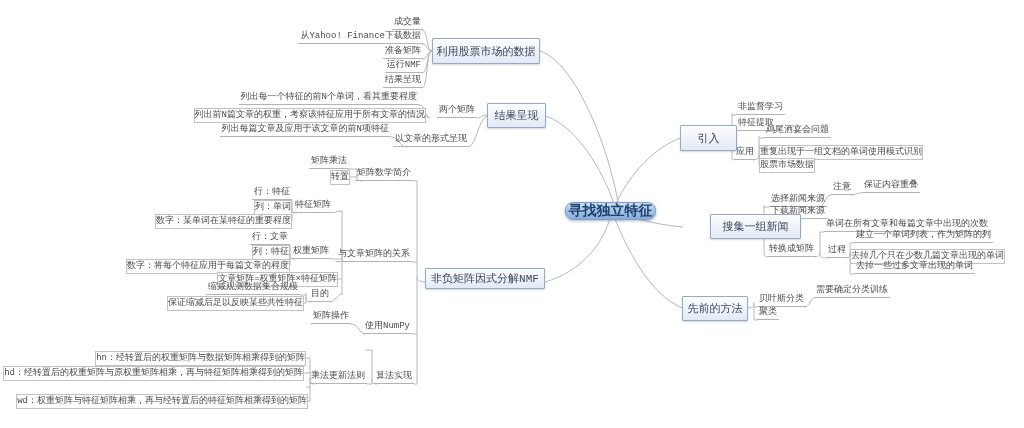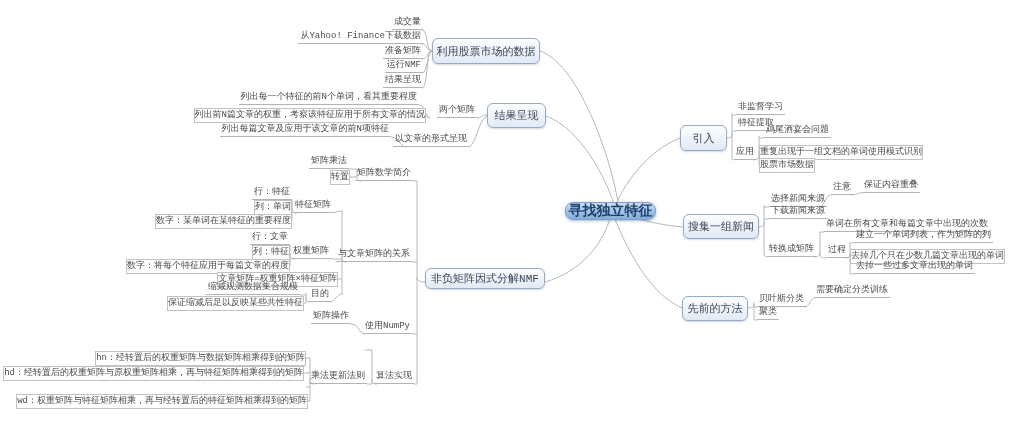--- a/index.html
+++ b/index.html
@@ -5,21 +5,21 @@
   html,body{margin:0;padding:0;background:#ffffff;}
   #canvas{
     position:relative;width:1024px;height:428px;background:#ffffff;overflow:hidden;
     font-family:Liberation Mono, monospace;
   }
   svg.links{position:absolute;left:0;top:0;width:1024px;height:428px;}
   svg.links path{fill:none;stroke:#b4b8bf;stroke-width:1;}
   .node{
     position:absolute;box-sizing:border-box;
     display:flex;align-items:center;justify-content:center;
-    border:1px solid #97aac4;border-radius:6px;
+    border:1px solid #97aac4;border-radius:1px;
     background:linear-gradient(180deg,#fcfdfe 0%,#eef2f9 55%,#e2eaf6 100%);
     box-shadow:0 1px 2px rgba(120,140,170,.35);
     font-size:11px;color:#3a4659;white-space:nowrap;
   }
   .node.center{
     border:1px solid #7e9fc9;border-radius:8px;
     background:linear-gradient(180deg,#cde0f2 0%,#a8c6e6 45%,#86add9 100%);
     color:#1c3e6e;font-weight:bold;font-size:14px;
     box-shadow:0 1px 3px rgba(90,115,150,.5);
   }
@@ -122,18 +122,18 @@
   <div class="leaf boxed" style="left:850px;top:249px">去掉几个只在少数几篇文章出现的单词</div>
   <div class="leaf" style="left:854px;top:261px">去掉一些过多文章出现的单词</div>
 
   <div class="leaf" style="left:757px;top:294px">贝叶斯分类</div>
   <div class="leaf" style="left:814px;top:285px">需要确定分类训练</div>
   <div class="leaf" style="left:757px;top:307px">聚类</div>
 
   <div class="node" style="left:432px;top:38px;width:108px;height:26px">利用股票市场的数据</div>
   <div class="node" style="left:487px;top:103px;width:59px;height:25px">结果呈现</div>
   <div class="node" style="left:425px;top:268px;width:120px;height:21px">非负矩阵因式分解NMF</div>
-  <div class="node" style="left:680px;top:125px;width:47px;height:26px">引入</div>
-  <div class="node" style="left:683px;top:214px;width:76px;height:25px">搜集一组新闻</div>
+  <div class="node" style="left:680px;top:125px;width:57px;height:26px">引入</div>
+  <div class="node" style="left:710px;top:214px;width:91px;height:25px">搜集一组新闻</div>
   <div class="node" style="left:682px;top:296px;width:66px;height:25px">先前的方法</div>
   <div class="node center" style="left:565px;top:202px;width:91px;height:18px">寻找独立特征</div>
 
 </div>
 
 </body></html>

